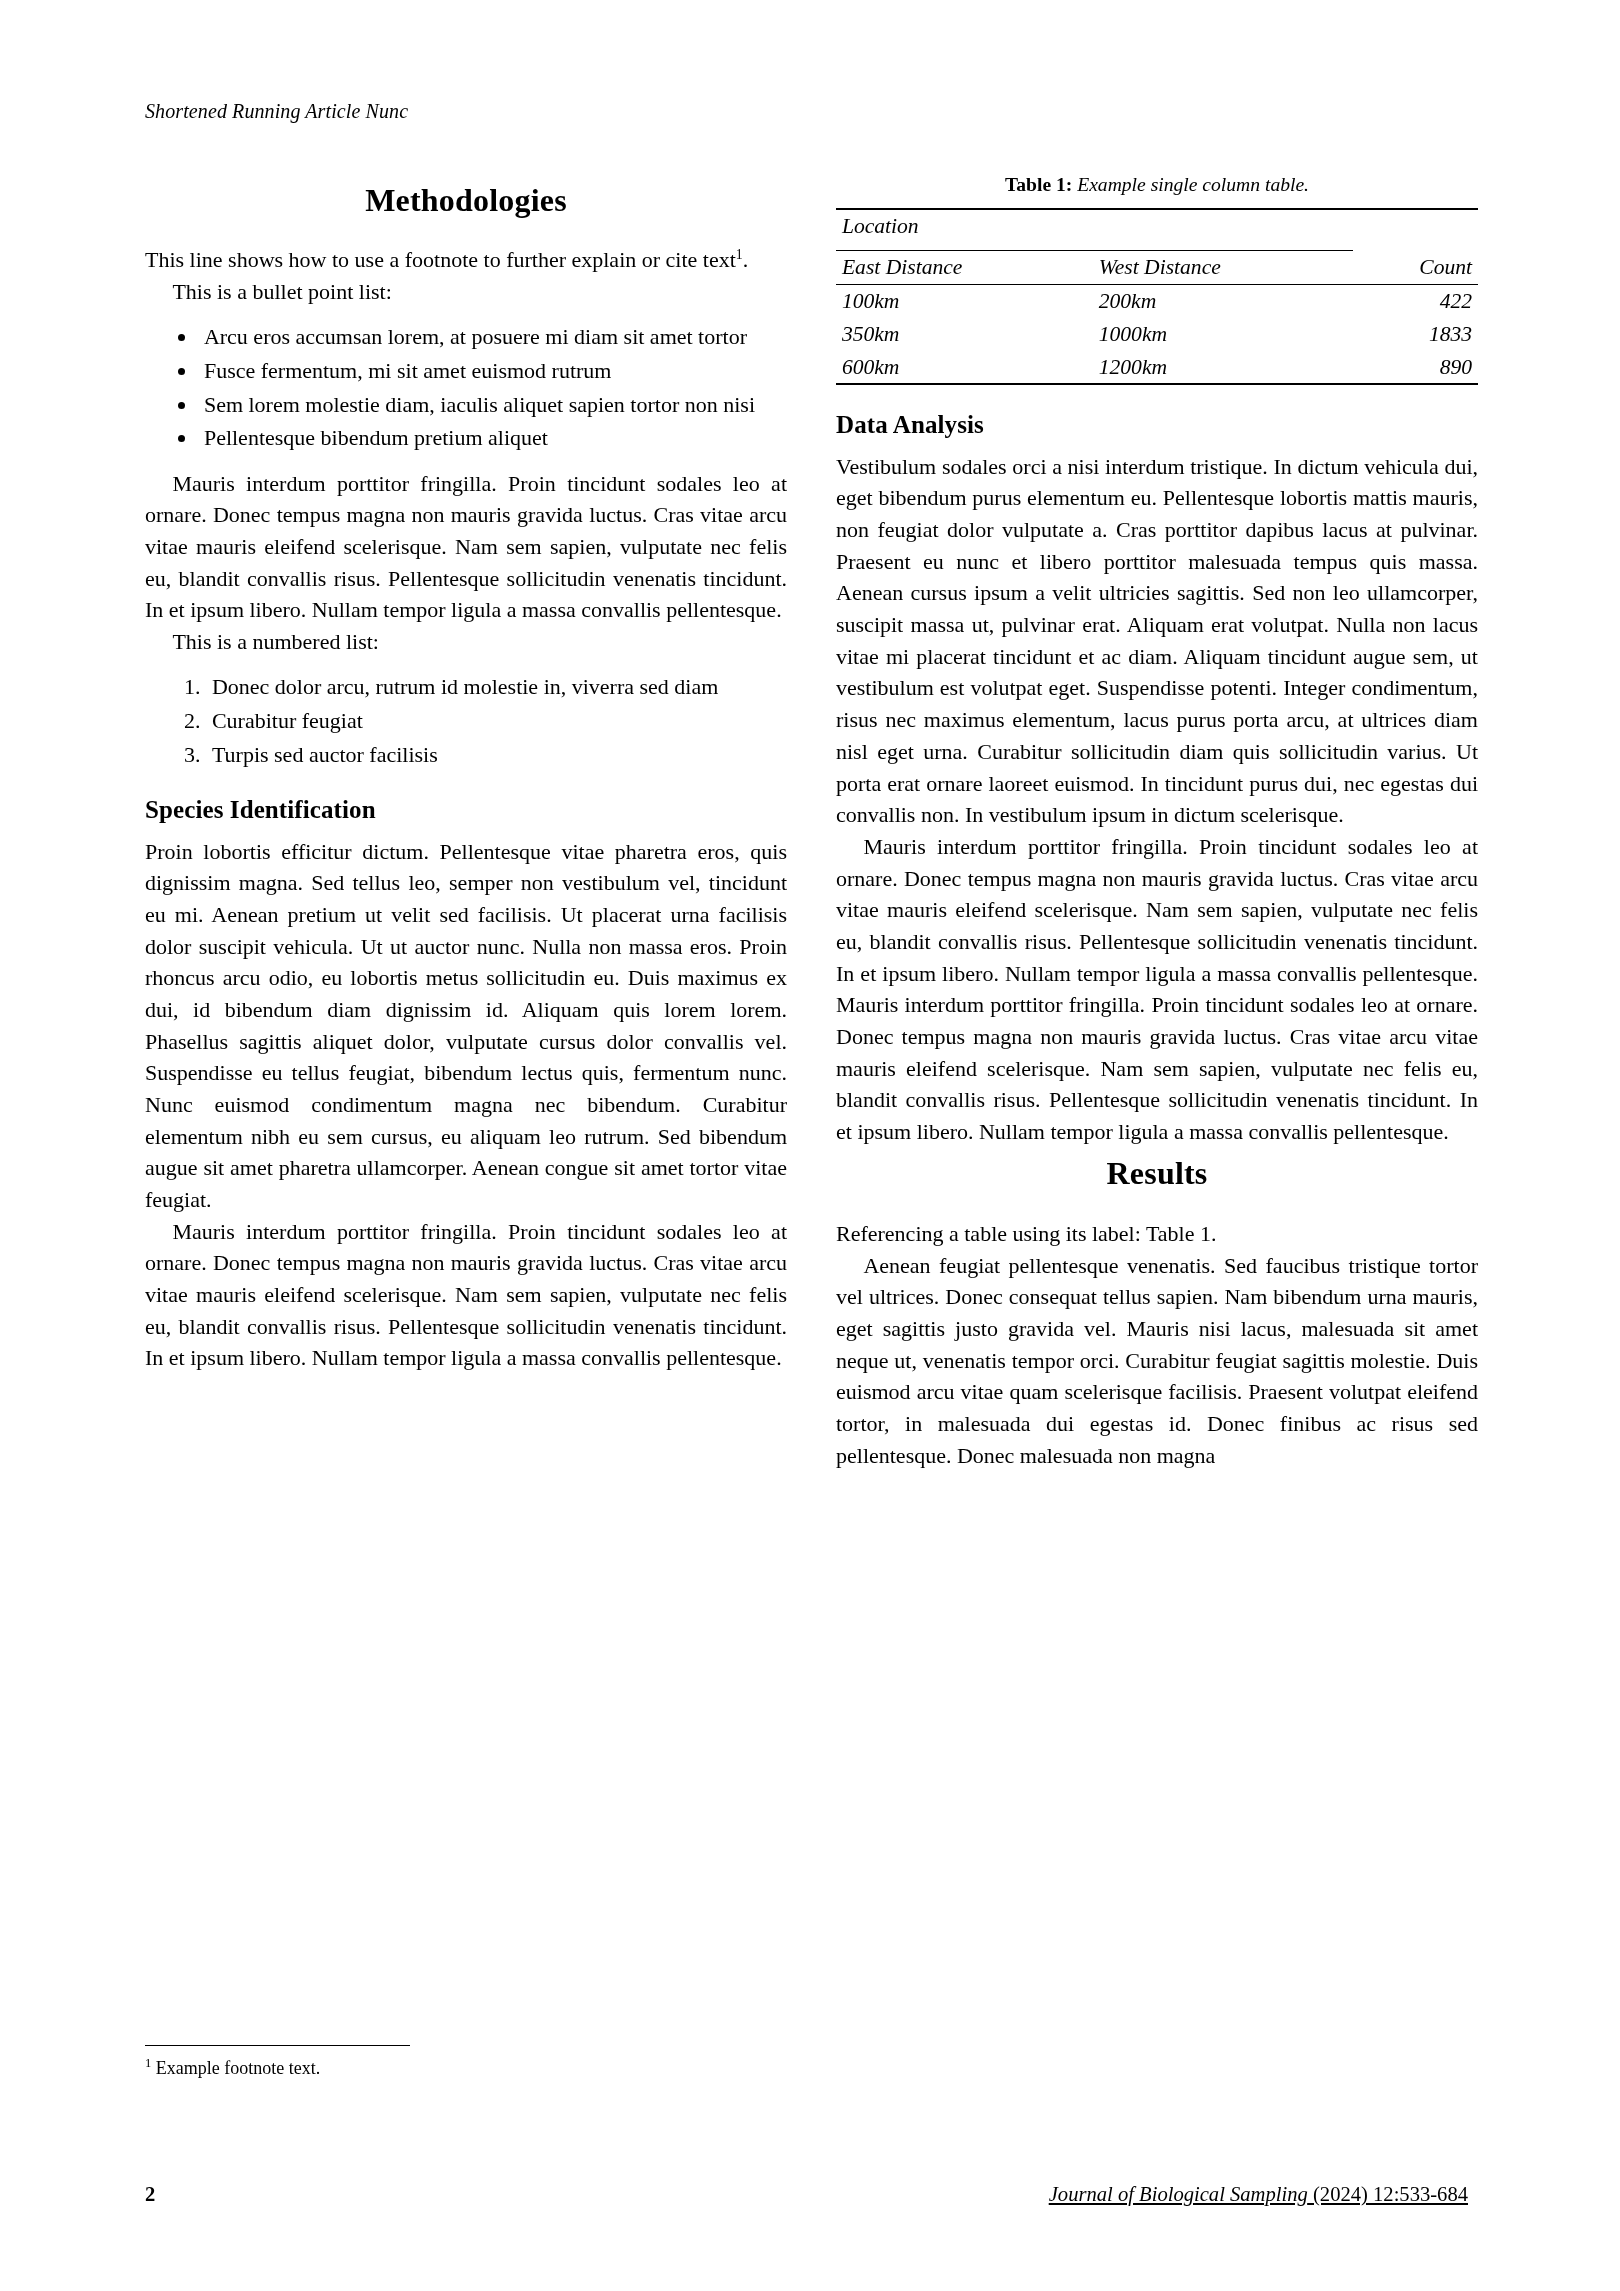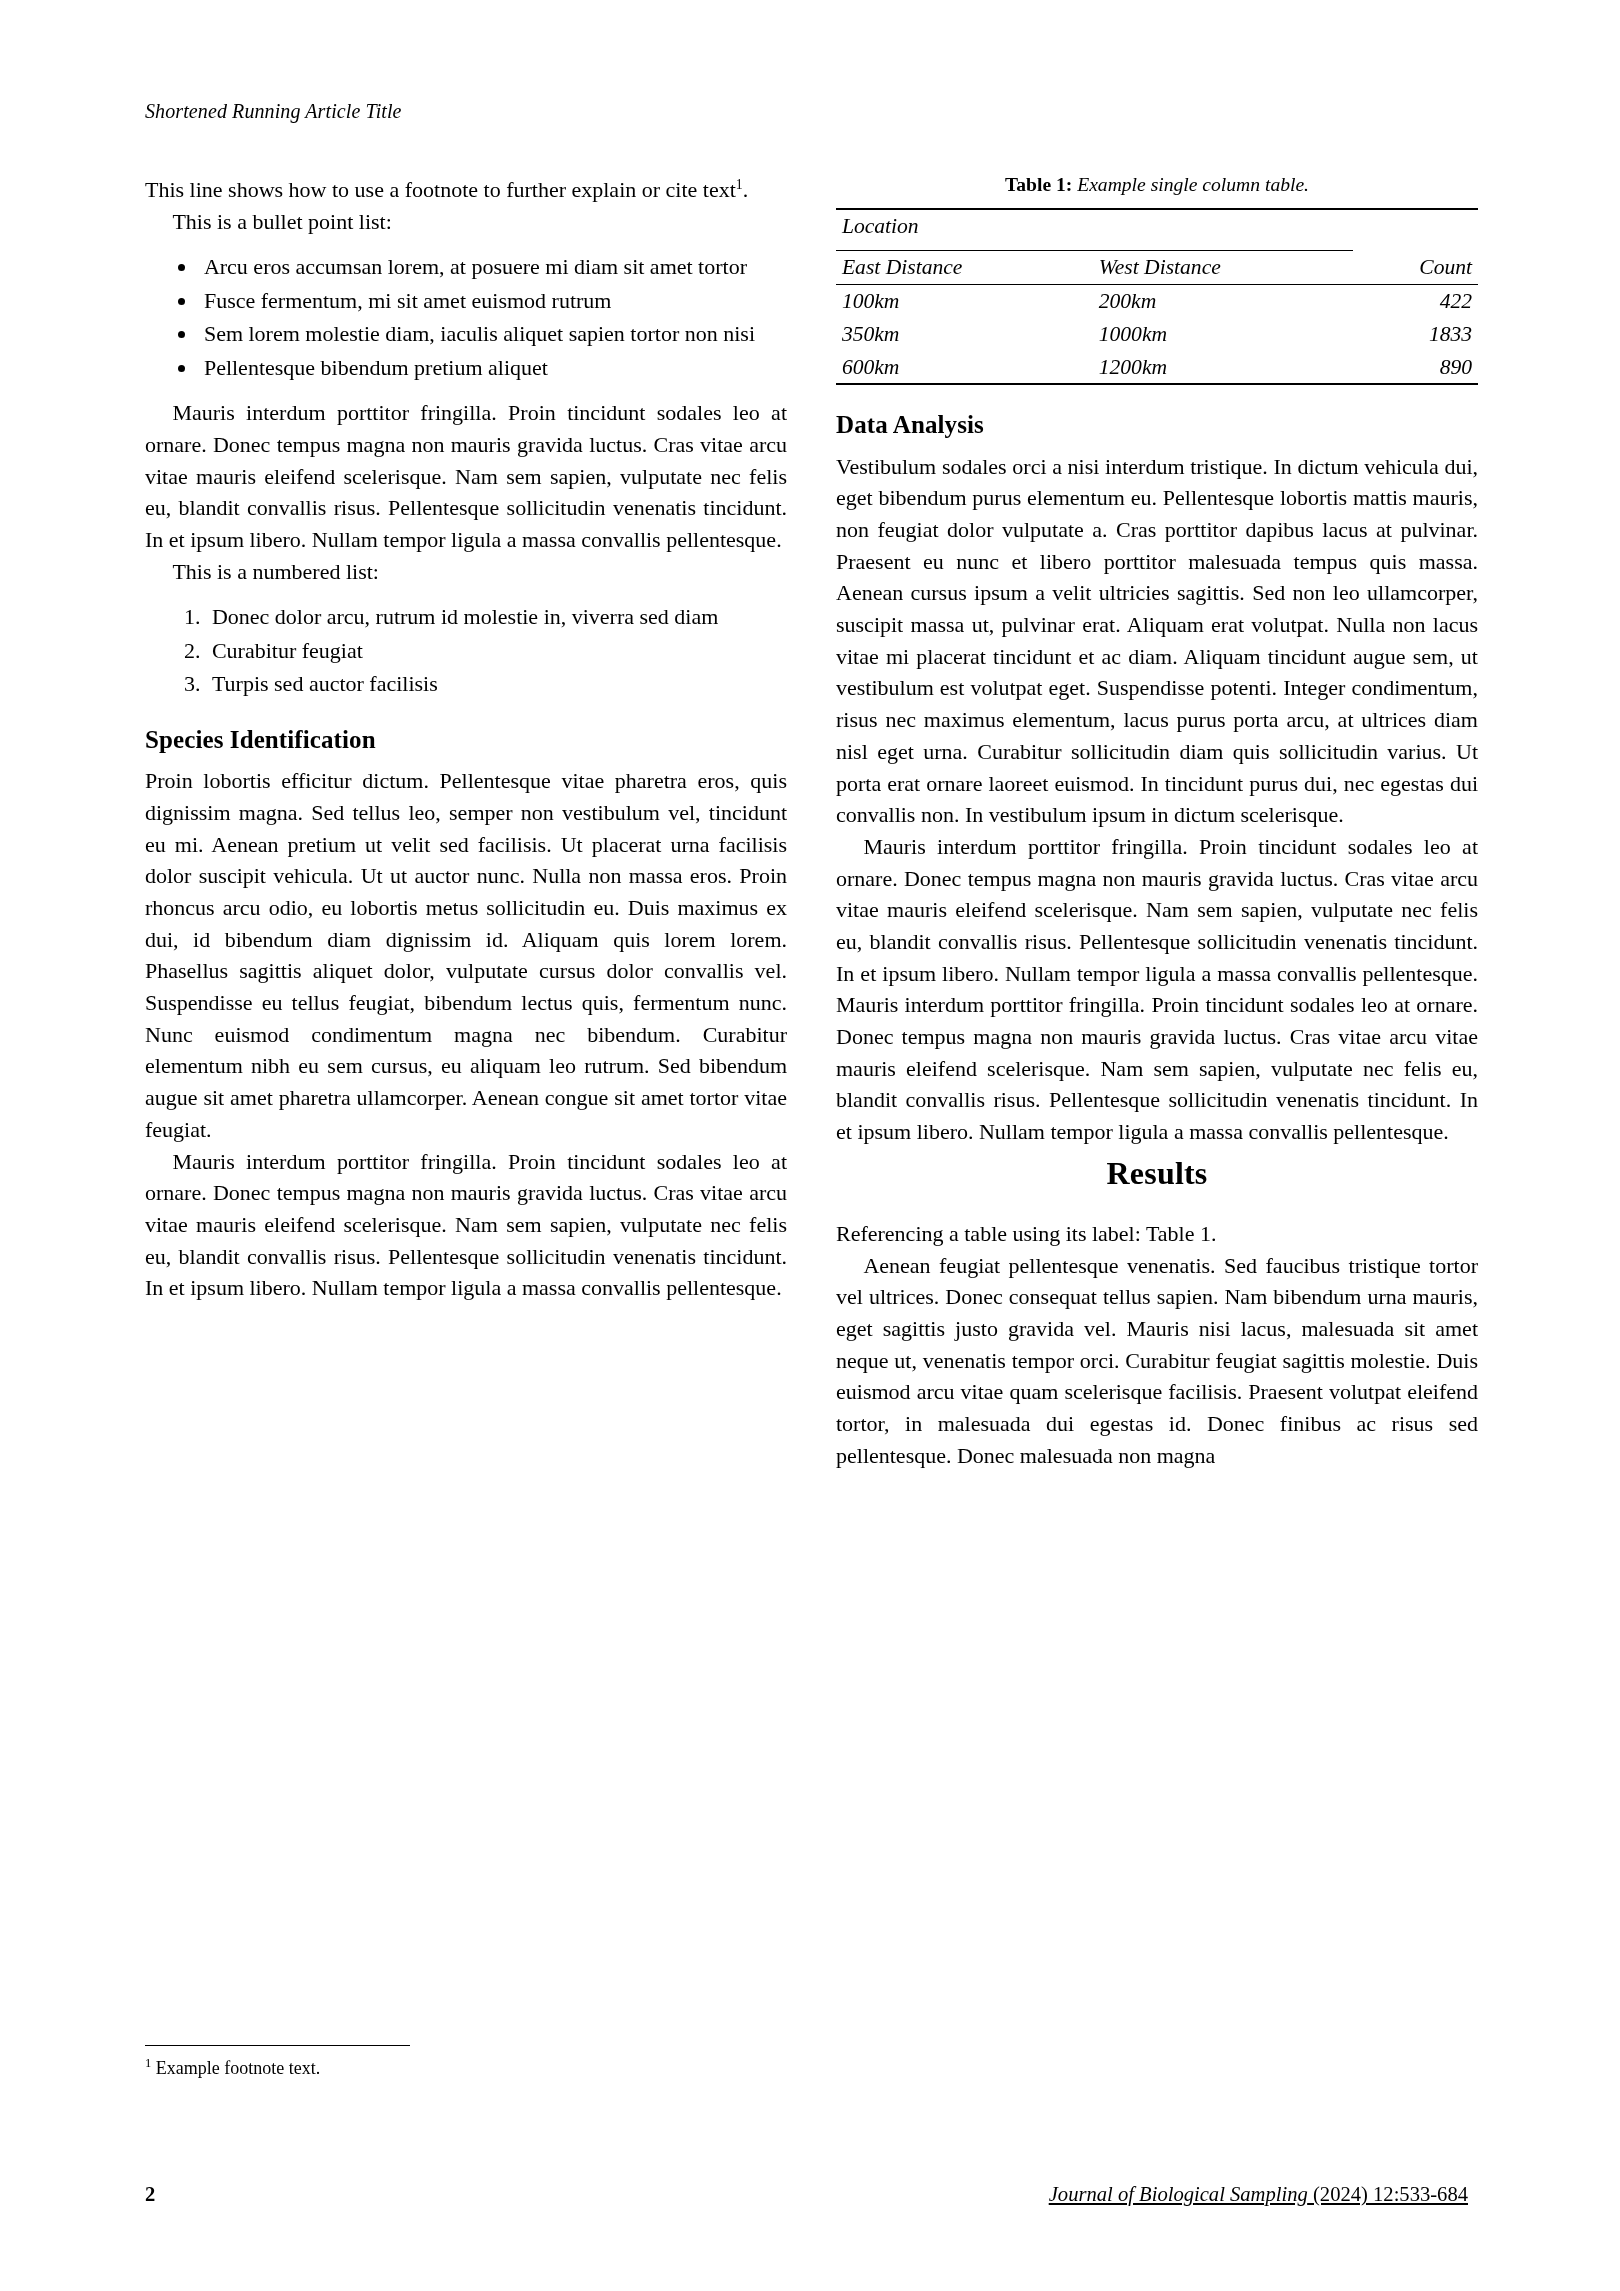--- a/index.html
+++ b/index.html
@@ -156,26 +156,27 @@
     font-size: 20.6px;
     text-decoration: underline;
   }
   .journal-line .jname { font-style: italic; }
 </style>
 </head>
 <body>
 
 <div class="page">
 
-  <div class="running-head">Shortened Running Article Title</div>
+  <div class="running-head">Shortened Running Article Nunc</div>
 
   <div class="columns">
 
     <div class="col col-left">
 
+      <h1 class="section">Methodologies</h1>
 
 
       <p class="body first"><span>This line shows how to use a footnote to further explain or cite text</span><sup class="fn">1</sup><span>.</span></p>
 
       <p class="body indent">This is a bullet point list:</p>
 
       <ul class="bullets">
         <li>Arcu eros accumsan lorem, at posuere mi diam sit amet tortor</li>
         <li>Fusce fermentum, mi sit amet euismod rutrum</li>
         <li>Sem lorem molestie diam, iaculis aliquet sapien tortor non nisi</li>

